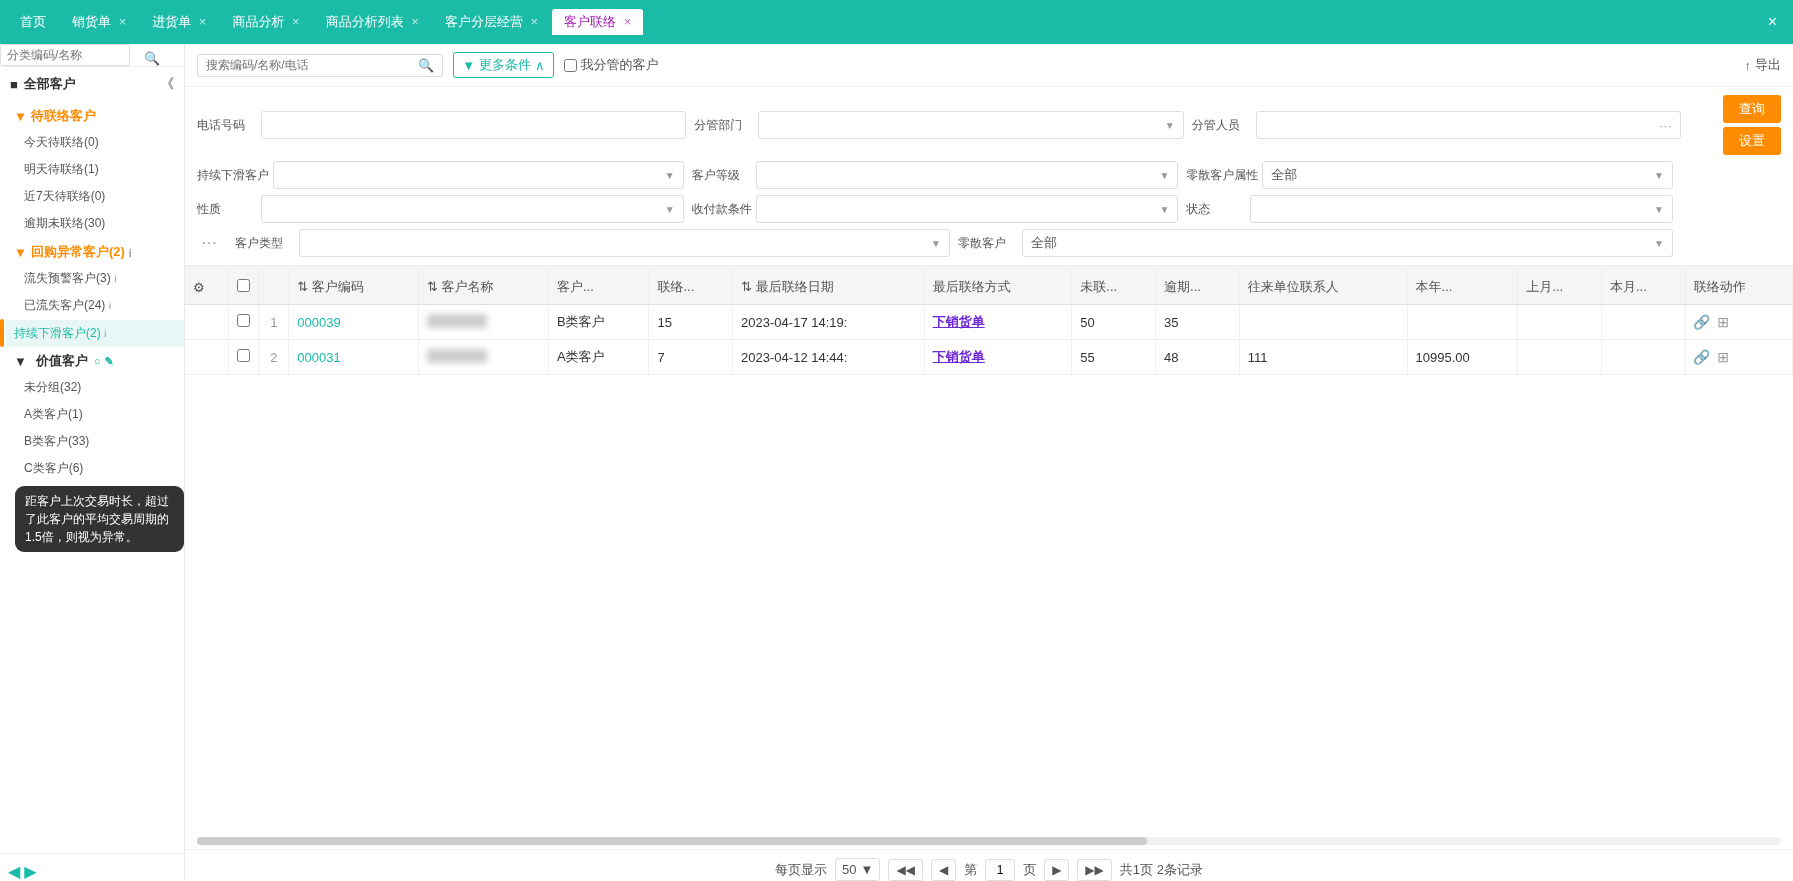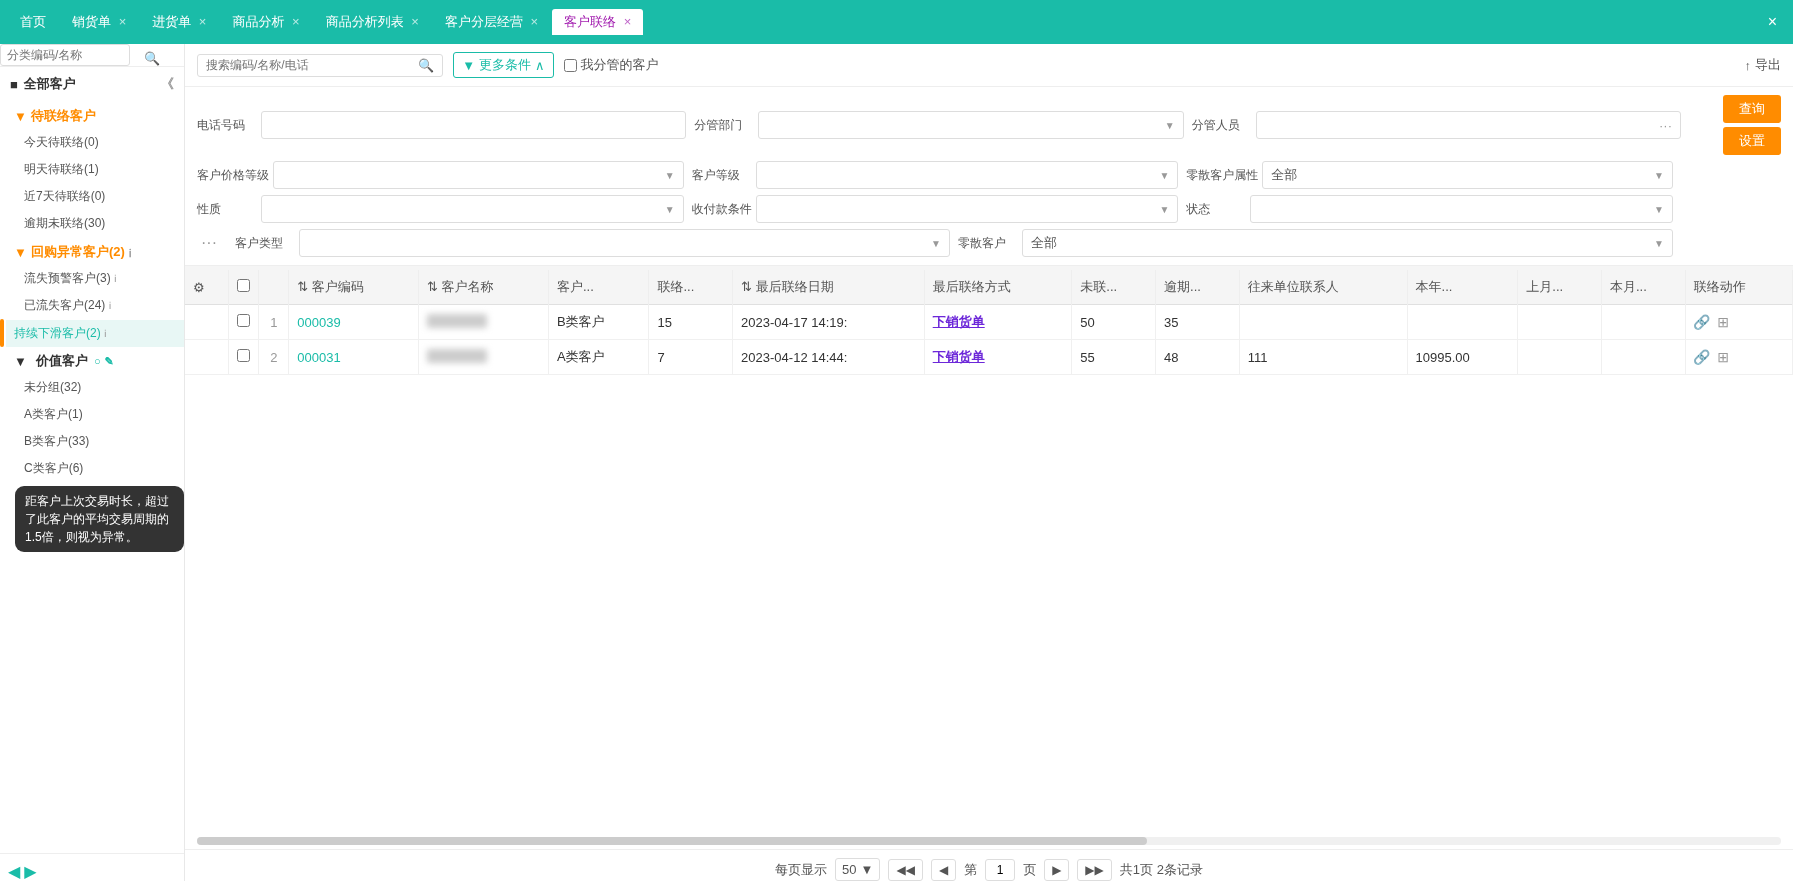--- a/index.html
+++ b/index.html
@@ -513,21 +513,21 @@
           </div>
         </div>
         <div class="filter-action-btns">
           <button class="btn-query">查询</button>
           <button class="btn-settings">设置</button>
         </div>
       </div>
 
       <div class="filter-row">
         <div class="filter-item">
-          <span class="filter-label">客户价格等级</span>
+          <span class="filter-label">持续下滑客户</span>
           <div class="filter-select">
             <span></span>
               <span class="caret">▼</span>
           </div>
         </div>
         <div class="filter-item">
           <span class="filter-label">客户等级</span>
           <div class="filter-select">
             <span></span>
               <span class="caret">▼</span>

